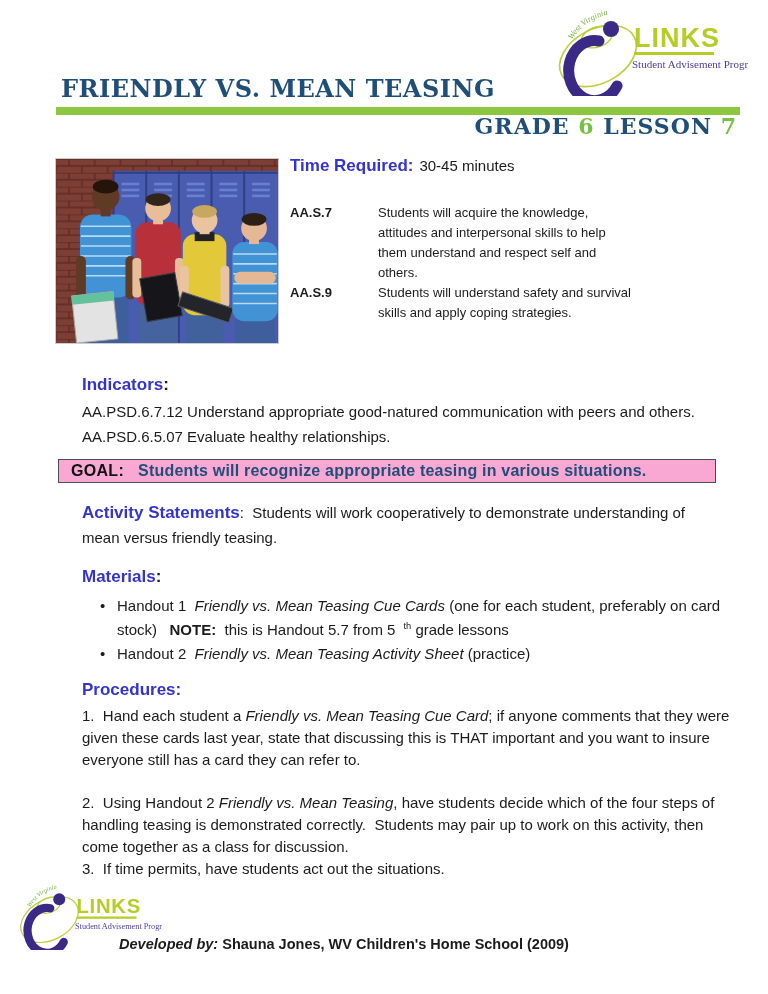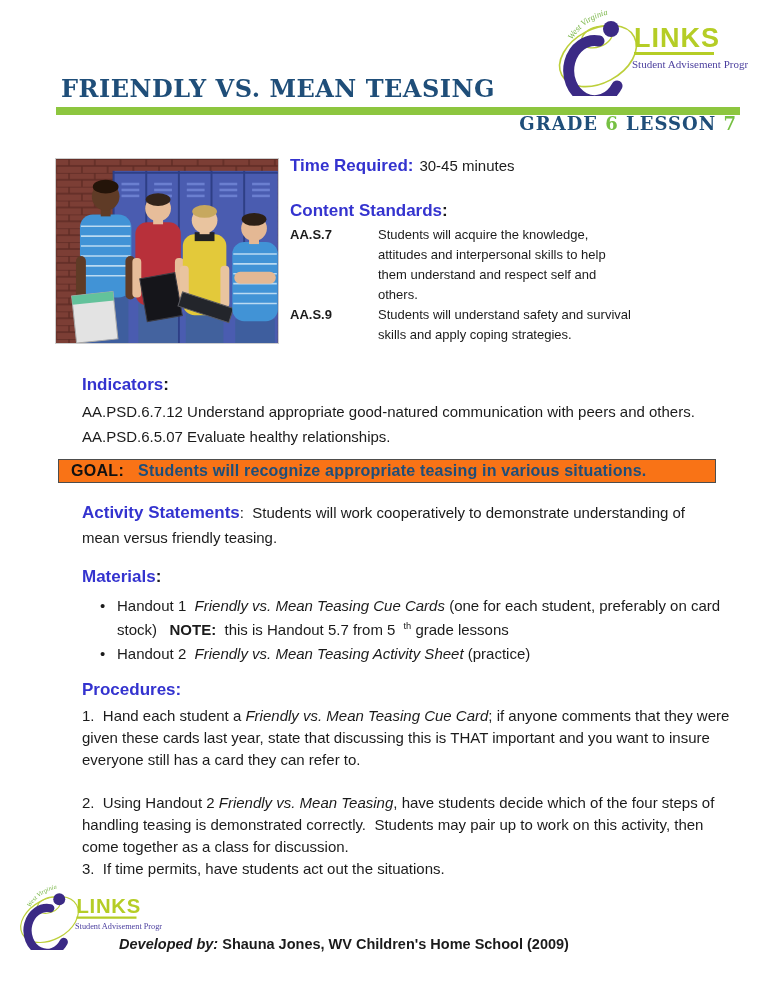--- a/index.html
+++ b/index.html
@@ -12,42 +12,42 @@
   .logo-top{position:absolute;left:548px;top:4px;width:200px;height:92px;}
   .logo-bottom{position:absolute;left:12px;top:880px;width:150px;height:70px;}
   .title{
     position:absolute;left:61px;top:74px;margin:0;
     font-family:"DejaVu Serif",serif;font-weight:700;font-size:24px;
     letter-spacing:.5px;color:#1f4e79;
   }
   .green-bar{position:absolute;left:56px;top:107px;width:684px;height:8px;background:#8dc63f;}
   .grade-line{
     position:absolute;left:0;top:113px;width:737px;text-align:right;
-    font-family:"DejaVu Serif",serif;font-weight:700;font-size:18px;letter-spacing:1px;
+    font-family:"DejaVu Serif",serif;font-weight:700;font-size:22px;letter-spacing:1px;
   }
   
   .photo{
     position:absolute;left:55px;top:158px;width:224px;height:186px;
     border:1px solid #cccccc;box-sizing:border-box;overflow:hidden;background:#7c3e35;
   }
   
   .sec-head{font-size:17px;font-weight:700;line-height:22px;}
   .time-row{position:absolute;left:290px;top:156px;font-size:17px;font-weight:700;}
   .time-value{font-size:15px;font-weight:400;color:#1b1b1b;margin-left:6px;}
   .standards{position:absolute;left:290px;top:200px;width:420px;}
   .std-rows{margin-top:3px;}
   .std-row{display:grid;grid-template-columns:88px 312px;font-size:13px;line-height:20px;}
   .std-code{font-weight:700;}
   .std-desc{white-space:pre-line;}
   .indicators{position:absolute;left:82px;top:374px;width:660px;}
   .ind-item{font-size:15px;line-height:25px;}
   .indicators .sec-head{margin-bottom:3px;}
   .goal{
     position:absolute;left:58px;top:459px;width:644px;height:22px;
-    background:#f97316;border:1px solid #4d4d4d;
+    background:#f9a8d4;border:1px solid #4d4d4d;
     display:flex;align-items:center;padding-left:12px;
     font-size:16px;font-weight:700;
   }
   .goal-label{color:#111111;margin-right:14px;letter-spacing:.3px;}
   .goal-text{color:#1f4e79;letter-spacing:.2px;}
   .activity{position:absolute;left:82px;top:500px;width:648px;}
   .materials{position:absolute;left:82px;top:566px;width:648px;}
   .mat-list{list-style:none;margin:7px 0 0 0;padding:0;}
   .mat-list li{position:relative;padding-left:35px;margin-bottom:3px;font-size:15px;line-height:21px;}
   .mat-list li::before{content:"\2022";position:absolute;left:18px;top:0;font-size:15px;}
@@ -198,21 +198,20 @@
         <ellipse cx="200" cy="61" rx="12.5" ry="6.5" fill="#2c1f15"></ellipse>
       </g>
     </svg>
   </div>
 
   <div class="time-row">
     <span><span class="seg-h">Time Required:</span></span><span class="time-value">30-45 minutes</span>
   </div>
 
   <div class="standards">
-    <div class="sec-head"><span class="seg-h">Content Standards</span><span>:</span></div>
     <div class="std-rows">
       <div class="std-row">
         <span class="std-code">AA.S.7</span>
         <span class="std-desc">Students will acquire the knowledge,
 attitudes and interpersonal skills to help
 them understand and respect self and
 others.</span>
       </div>
       <div class="std-row">
         <span class="std-code">AA.S.9</span>

